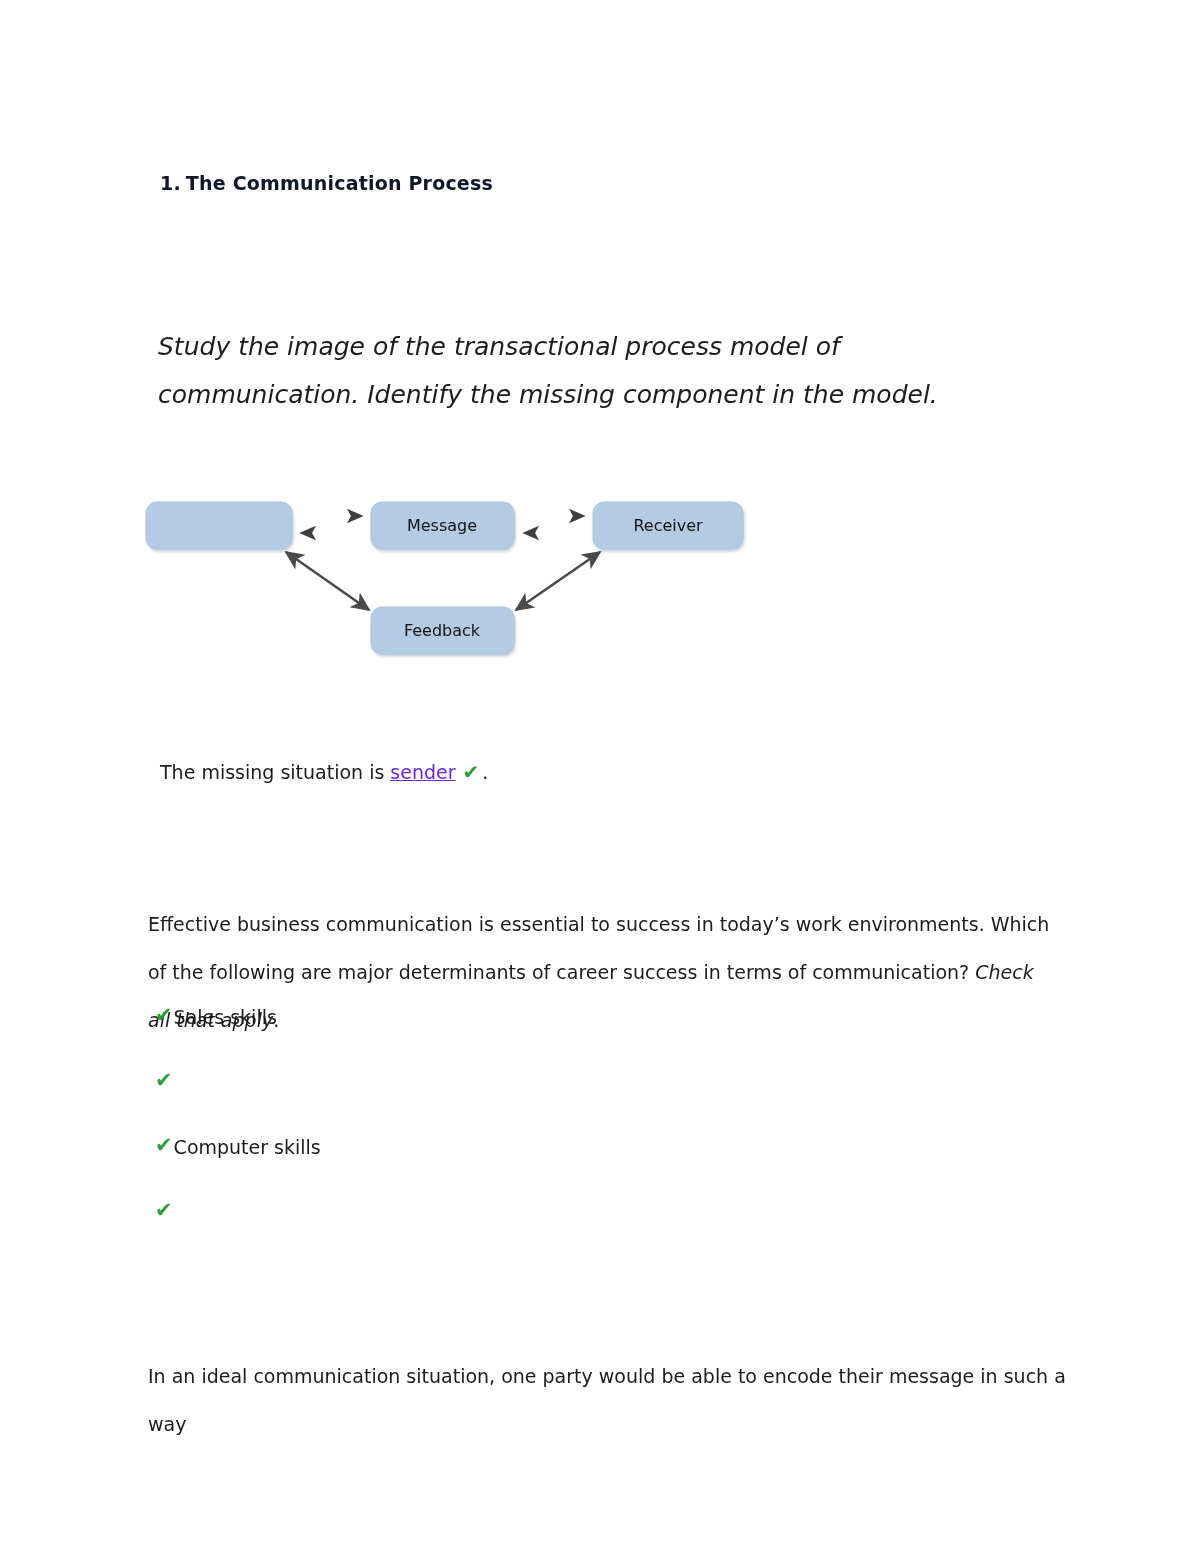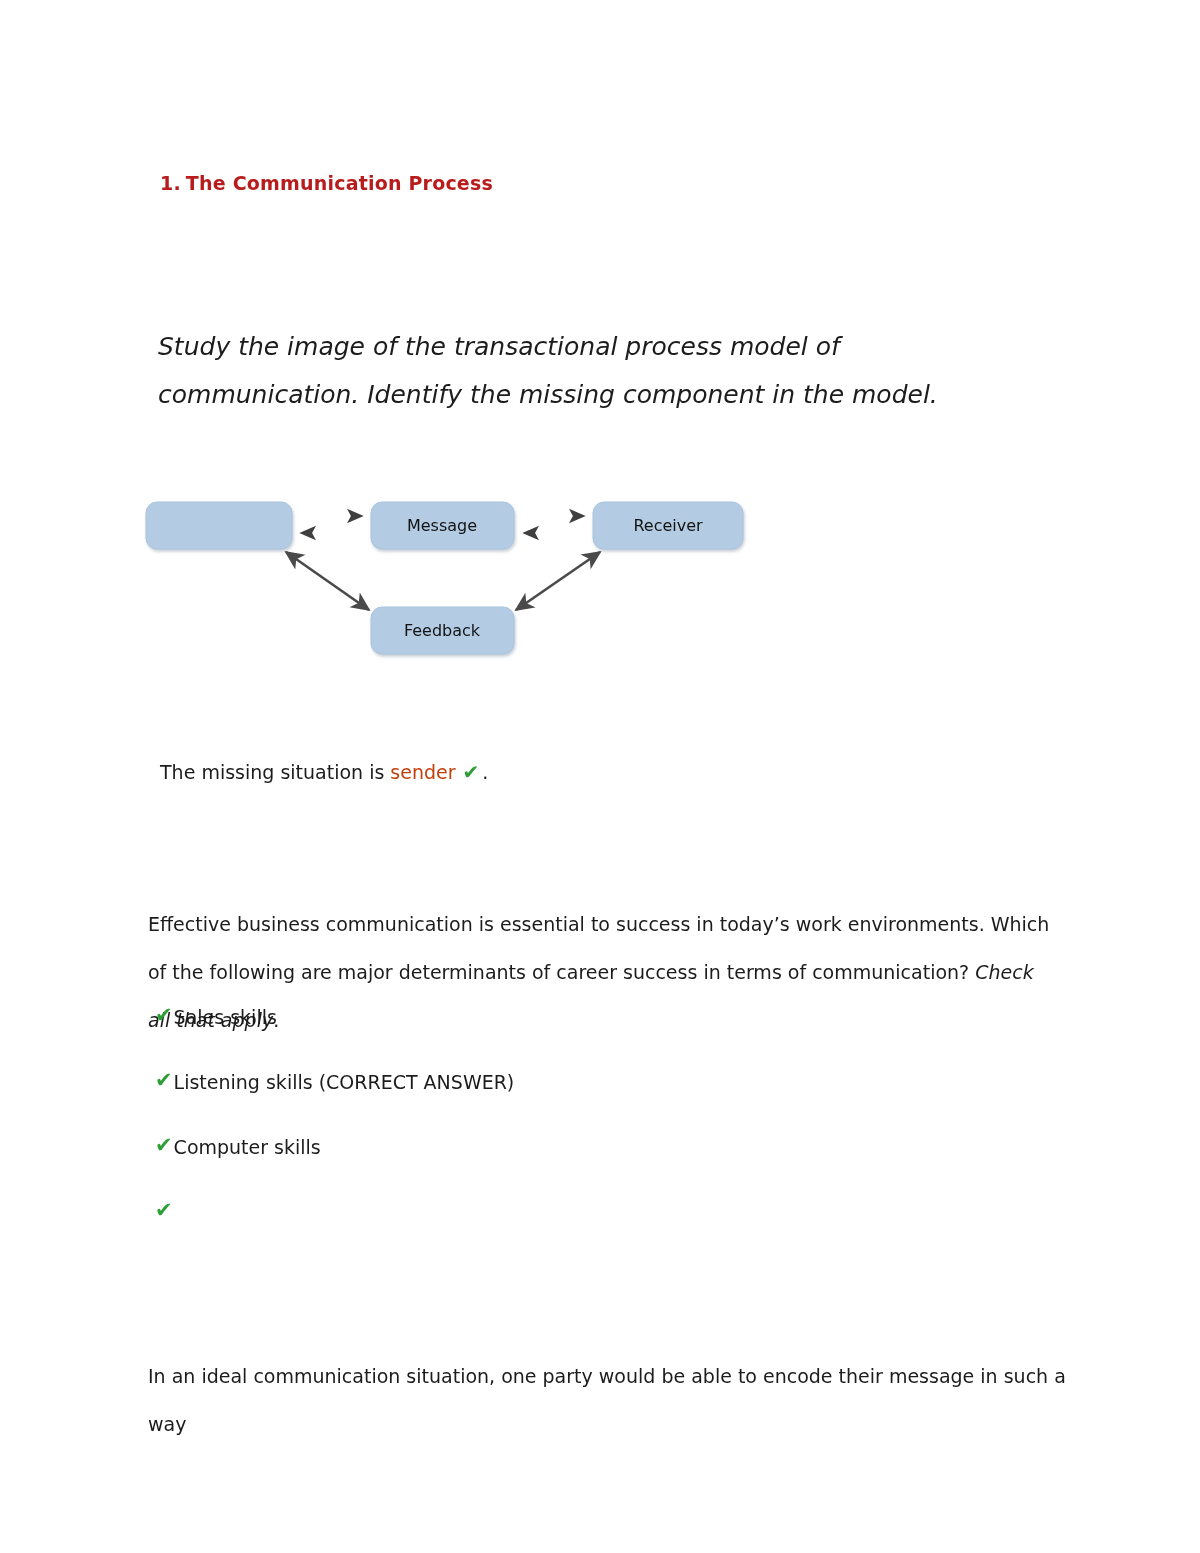--- a/index.html
+++ b/index.html
@@ -21,21 +21,21 @@
     padding: 0;
   }
 
   
   .heading {
     position: absolute;
     left: 160px;
     top: 172px;
     font-size: 19px;
     font-weight: bold;
-    color: #b91c1c;
+    color: #0f172a;
     letter-spacing: 0.2px;
     white-space: nowrap;
   }
   .heading .num { margin-right: 5px; }
 
   
   .prompt-italic {
     position: absolute;
     left: 158px;
     top: 323px;
@@ -64,22 +64,23 @@
   
   .answer-line {
     position: absolute;
     left: 160px;
     top: 760px;
     font-size: 19px;
     color: #1c1c1c;
     white-space: nowrap;
   }
   .answer-line .blue-answer {
-    color: #c2410c;
+    color: #6d28d9;
     font-weight: normal;
+    text-decoration: underline;
   }
   .answer-line .check {
     color: #2e9e36;
     font-size: 20px;
     font-weight: bold;
     margin: 0 3px 0 7px;
   }
 
   
   .para {
@@ -218,21 +219,20 @@
     <span class="ital">Check all that apply</span><span>.</span>
   </div>
 
   <div class="checklist">
     <div class="check-item">
       <span class="cmark">✔</span>
       <span class="ctext">Sales skills</span>
     </div>
     <div class="check-item">
       <span class="cmark">✔</span>
-      <span class="ctext">Listening skills (CORRECT ANSWER)</span>
     </div>
     <div class="check-item">
       <span class="cmark">✔</span>
       <span class="ctext">Computer skills</span>
     </div>
     <div class="check-item">
       <span class="cmark">✔</span>
     </div>
   </div>
 

